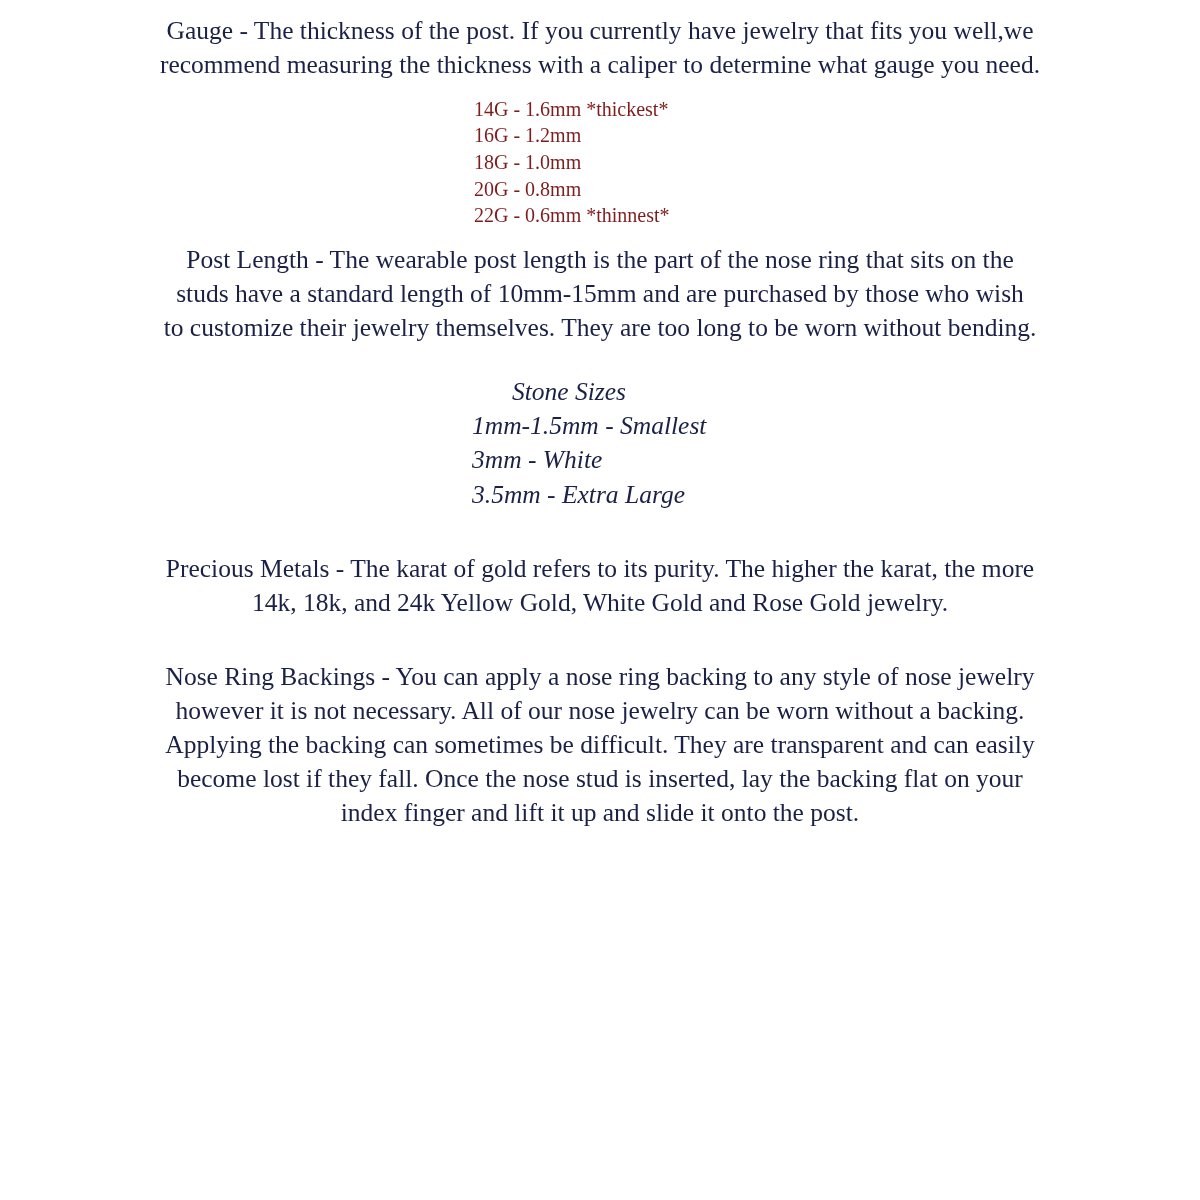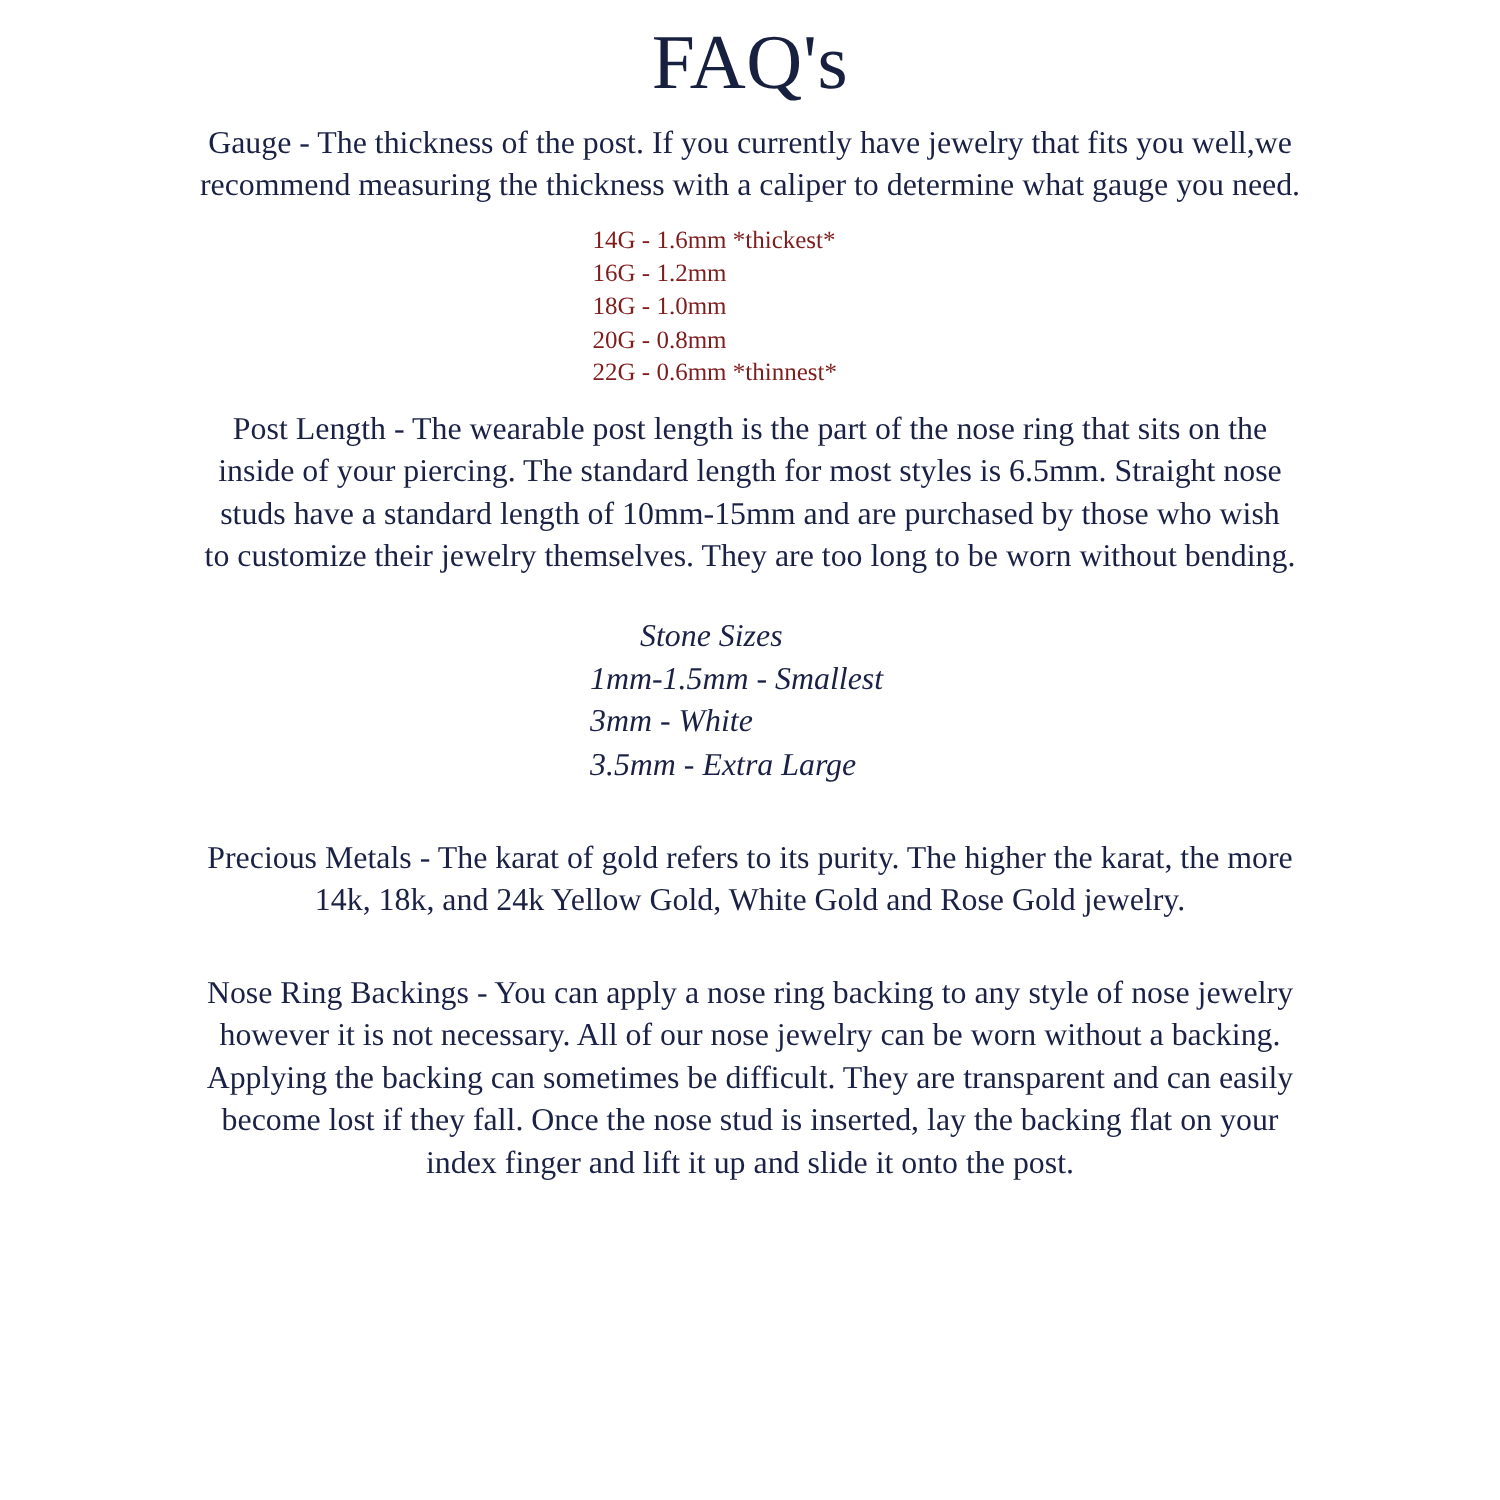--- a/index.html
+++ b/index.html
@@ -60,38 +60,36 @@
   }
   .stone-block .row { white-space: nowrap; }
   .gap-lg { height: 34px; }
   .gap-md { height: 22px; }
 </style>
 </head>
 <body>
 
 <div class="page">
 
-  <h1 class="title">FAQ's</h1>
 
   <div>
     <div class="para tight">Gauge - The thickness of the post.  If you currently have jewelry that fits you well,we</div>
     <div class="para">recommend measuring the thickness with a caliper to determine what gauge you need.</div>
 
     <div class="list-block">
       <div class="row">14G - 1.6mm *thickest*</div>
       <div class="row">16G - 1.2mm</div>
       <div class="row">18G - 1.0mm</div>
       <div class="row">20G - 0.8mm</div>
       <div class="row">22G - 0.6mm *thinnest*</div>
     </div>
   </div>
 
   <div>
     <div class="para tight">Post Length - The wearable post length is the part of the nose ring that sits on the</div>
-    <div class="para tight">inside of your piercing.  The standard length for most styles is 6.5mm.  Straight nose</div>
     <div class="para tight">studs have a standard length of 10mm-15mm and are purchased by those who wish</div>
     <div class="para">to customize their jewelry themselves.  They are too long to be worn without bending.</div>
   </div>
 
   <div class="stone-block">
     <div class="heading">Stone Sizes</div>
     <div class="row">1mm-1.5mm - Smallest</div>
     <div class="row">3mm - White</div>
     <div class="row">3.5mm - Extra Large</div>
   </div>

